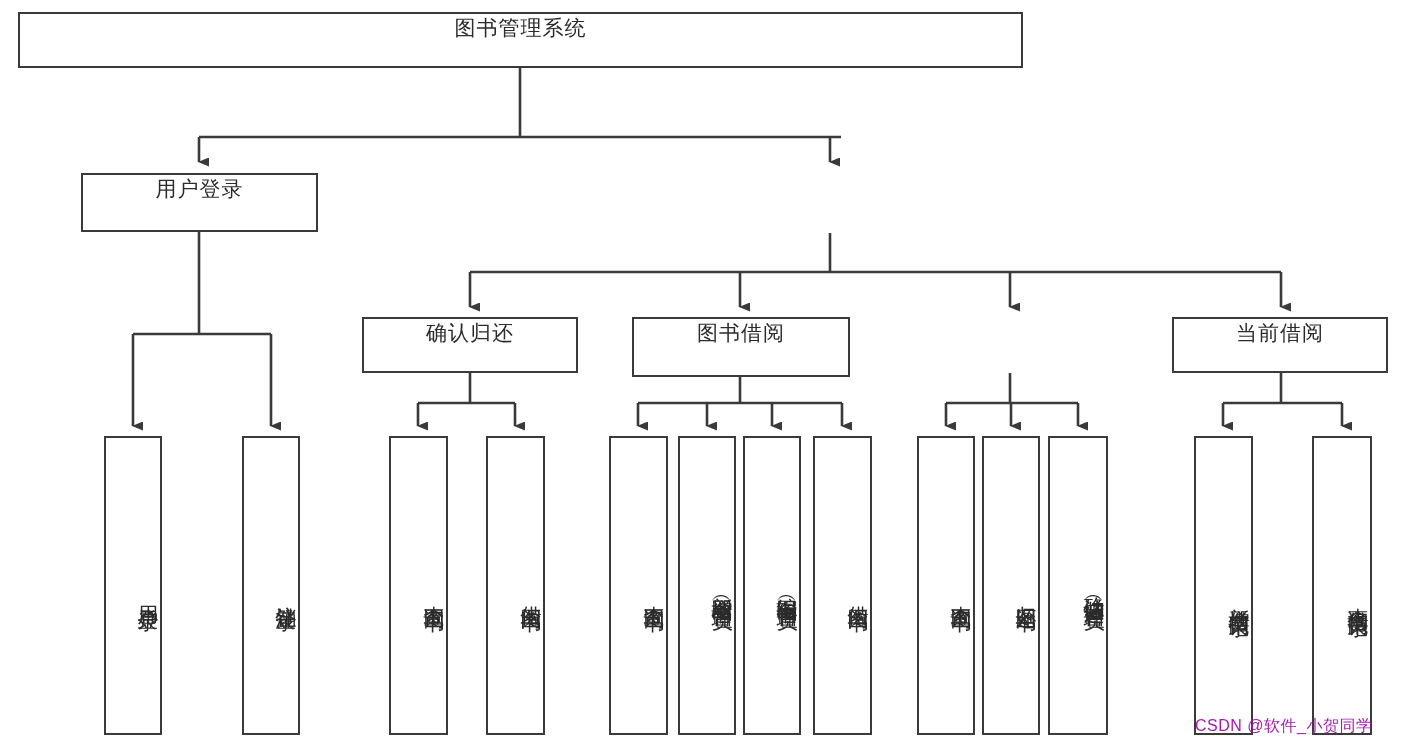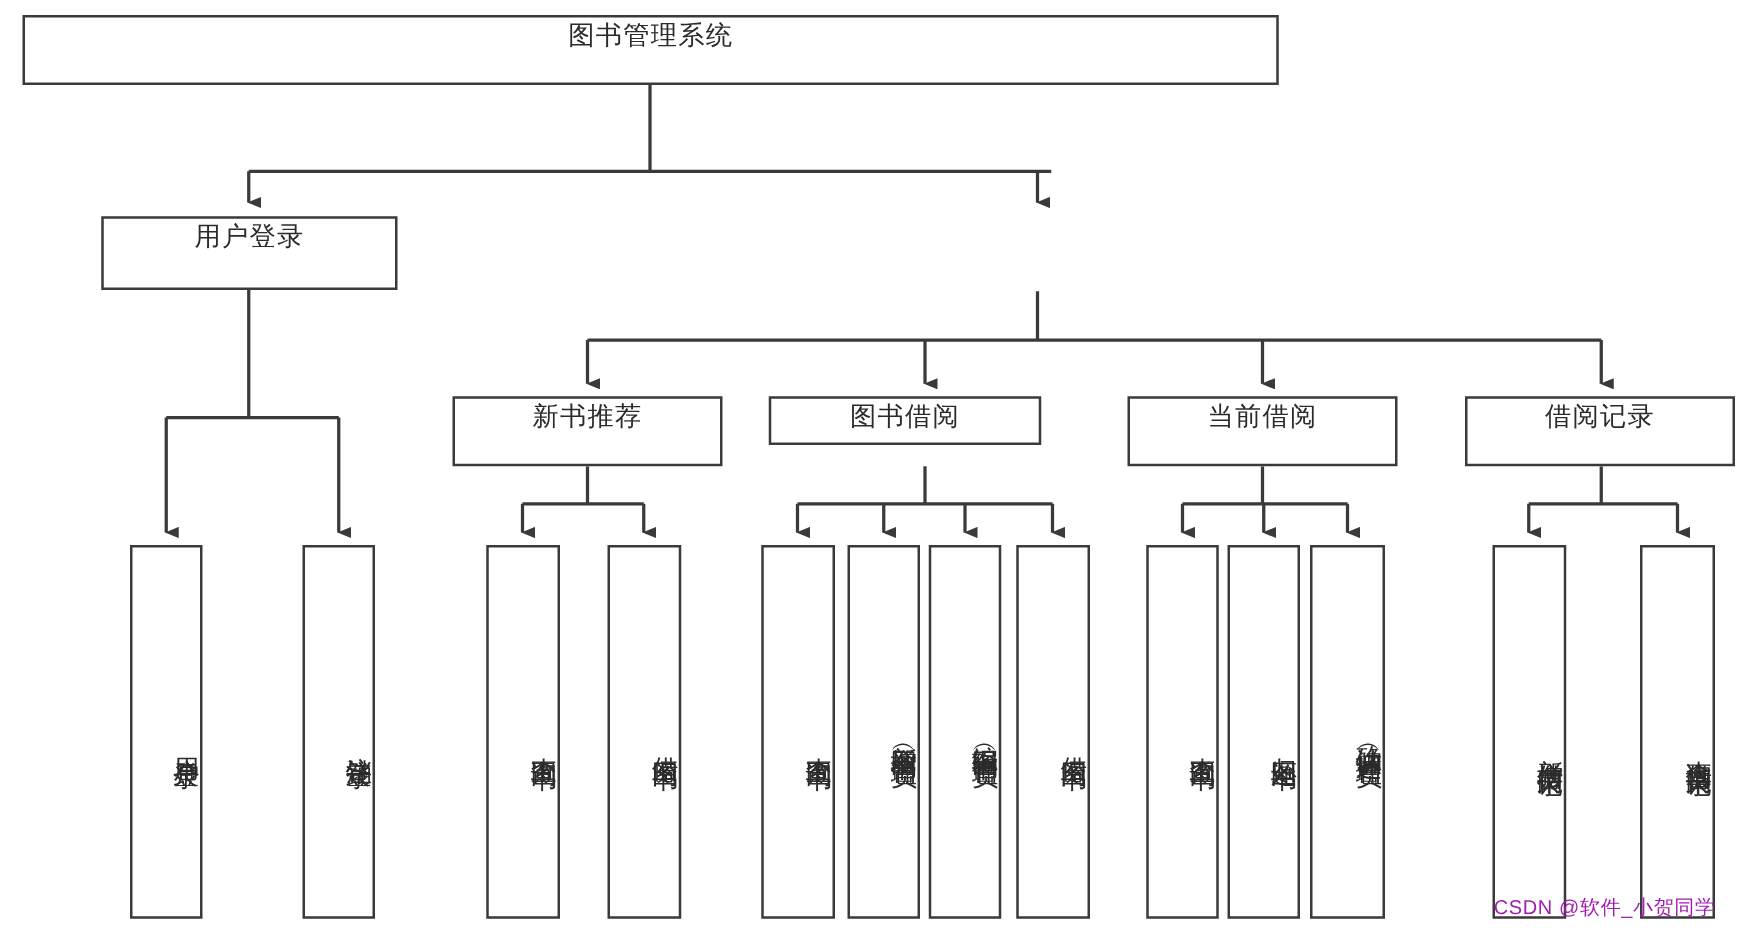--- a/index.html
+++ b/index.html
@@ -120,30 +120,27 @@
 
   <div class="node horiz" style="left:18px; top:12px; width:1005px; height:56px;">
     <span class="label">图书管理系统</span>
   </div>
 
   <div class="node horiz" style="left:81px; top:173px; width:237px; height:59px;">
     <span class="label">用户登录</span>
   </div>
 
   <div class="node horiz" style="left:362px; top:317px; width:216px; height:56px;">
-    <span class="label">新书推荐</span>
+    <span class="label">确认归还</span>
   </div>
-  <div class="node horiz" style="left:615px; top:317px; width:218px; height:39px;">
+  <div class="node horiz" style="left:632px; top:317px; width:218px; height:60px;">
     <span class="label">图书借阅</span>
   </div>
-  <div class="node horiz" style="left:902px; top:317px; width:216px; height:56px;">
+  <div class="node horiz" style="left:1172px; top:317px; width:216px; height:56px;">
     <span class="label">当前借阅</span>
-  </div>
-  <div class="node horiz" style="left:1172px; top:317px; width:216px; height:56px;">
-    <span class="label">借阅记录</span>
   </div>
 
   <div class="node vert" style="left:104px; top:436px; width:58px; height:299px;">
     <span class="label">用户登录</span>
   </div>
   <div class="node vert" style="left:242px; top:436px; width:58px; height:299px;">
     <span class="label">注销登录</span>
   </div>
 
   <div class="node vert" style="left:389px; top:436px; width:59px; height:299px;">

